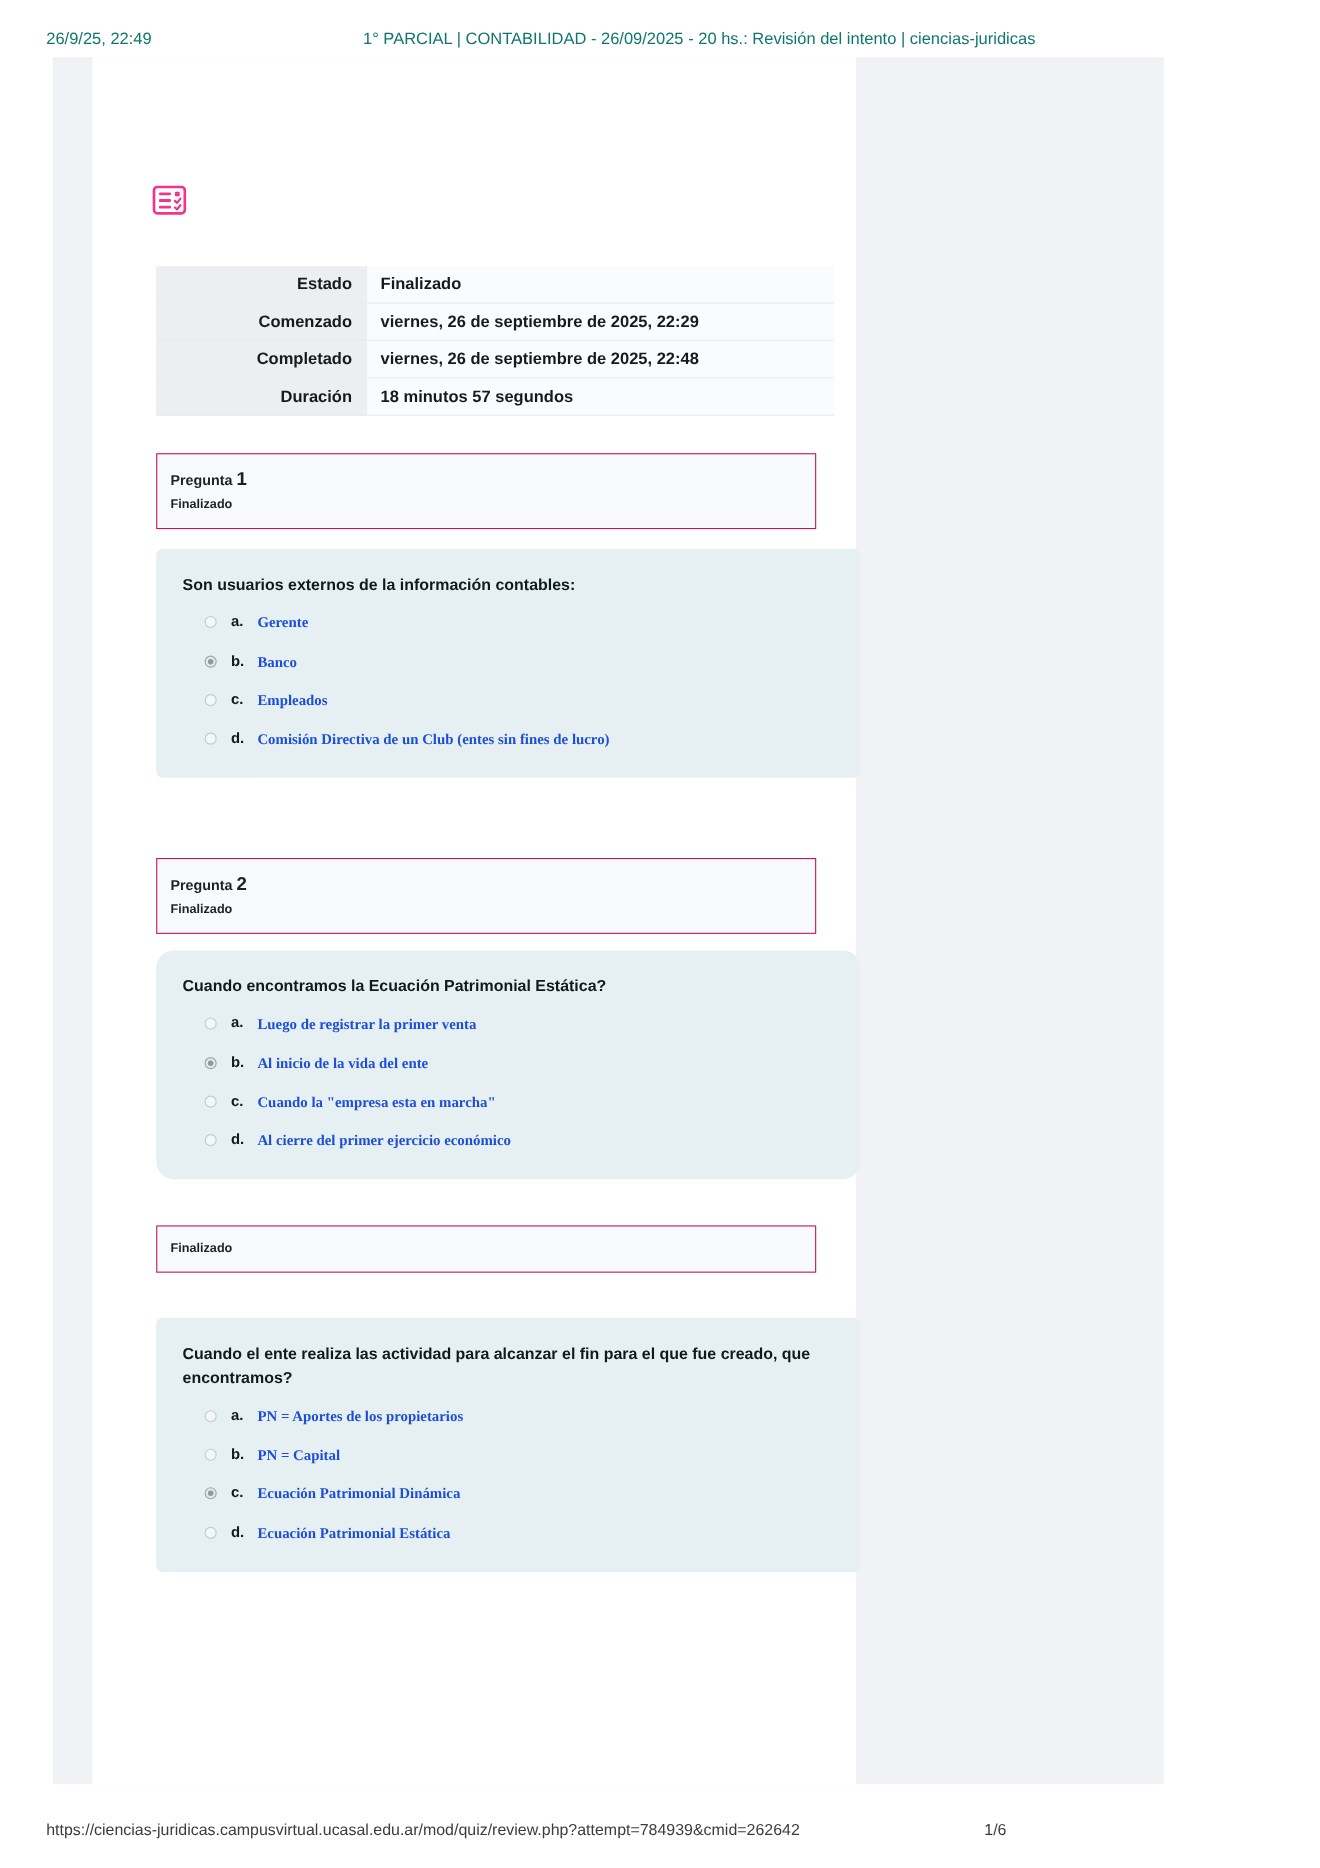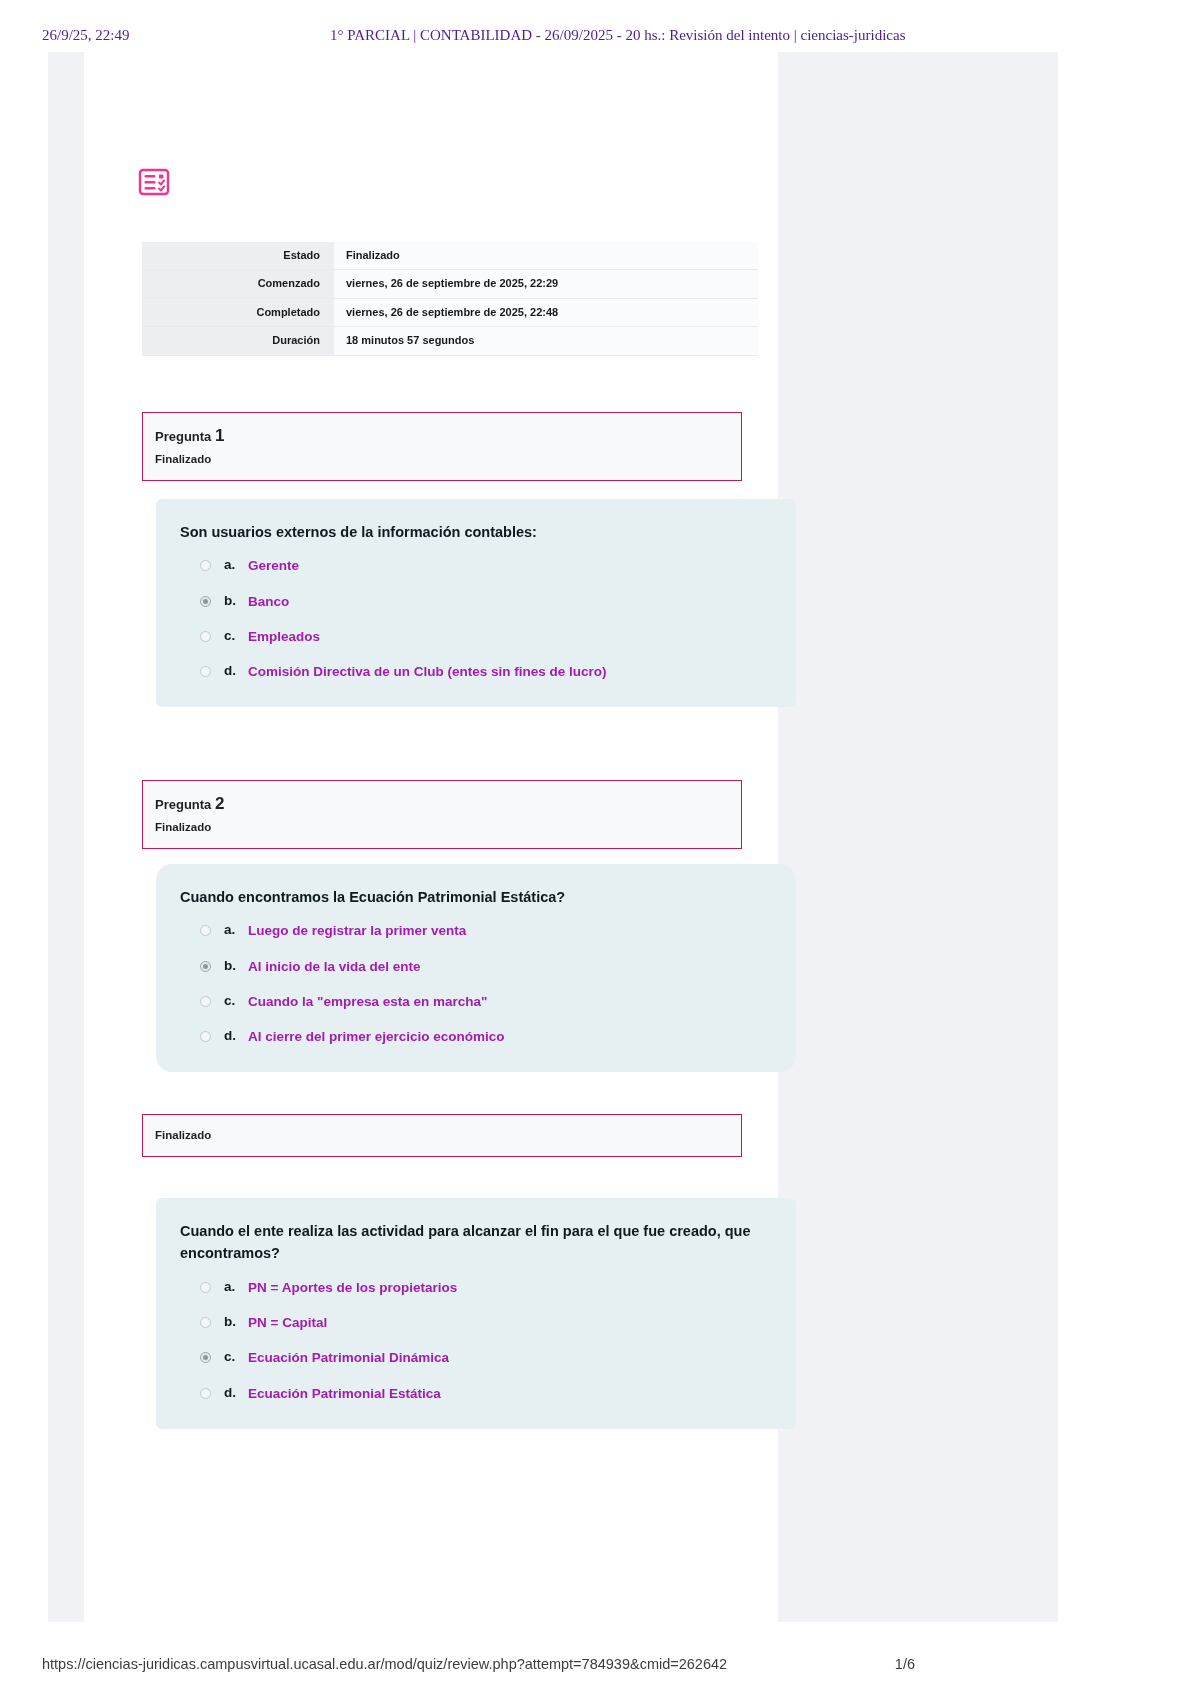--- a/index.html
+++ b/index.html
@@ -20,22 +20,22 @@
   
   .print-header {
     position: absolute;
     top: 24px;
     left: 0;
     width: 1200px;
     height: 22px;
     display: flex;
     align-items: center;
     font-size: 15px;
-    color: #4c1d95;
-    font-family: Liberation Serif, serif;
+    color: #0f766e;
+    font-family: Liberation Sans, sans-serif;
   }
   .print-header .ph-date {
     position: absolute;
     left: 42px;
     white-space: nowrap;
   }
   .print-header .ph-title {
     position: absolute;
     left: 330px;
     white-space: nowrap;
@@ -90,21 +90,21 @@
   }
   .quiz-icon-wrap svg { display: block; }
 
   
   .summary-table {
     position: absolute;
     top: 190px;
     left: 58px;
     width: 616px;
     border-collapse: collapse;
-    font-size: 11px;
+    font-size: 15px;
   }
   .summary-table tr { }
   .summary-table tr:nth-child(odd) td { background: #f2f3f5; }
   .summary-table tr:nth-child(even) td { background: #fafbfc; }
   .summary-table td {
     padding: 6px 10px;
     border-bottom: 1px solid #e8eaed;
     vertical-align: top;
     line-height: 1.4;
   }
@@ -153,21 +153,20 @@
 
   
   .q-body {
     position: absolute;
     left: 58px;
     width: 640px;
     background: #e6f0f2;
     border-radius: 6px;
     box-sizing: border-box;
     padding: 22px 24px 26px 24px;
-    margin-left: 14px;
   }
   .q-text {
     font-size: 14.5px;
     font-weight: bold;
     color: #0d1a20;
     line-height: 1.55;
     margin: 0 0 14px 0;
   }
   .opts { margin: 0; padding: 0; list-style: none; }
   .opt {
@@ -204,22 +203,23 @@
   .opt-letter {
     font-size: 13.5px;
     font-weight: bold;
     color: #0d1a20;
     width: 24px;
     flex: 0 0 auto;
   }
   .opt-text {
     font-size: 13.5px;
     font-weight: bold;
-    color: #a21caf;
+    color: #1d4ed8;
     line-height: 1.35;
+    font-family: Liberation Serif, serif;
   }
 
   
   #qhead-1 { top: 360px; }
   #qbody-1 { top: 447px; }
   #qhead-2 { top: 728px; }
   #qbody-2 { top: 812px; border-radius: 16px; }
   #qhead-3 { top: 1062px; }
   #qbody-3 { top: 1146px; }
 </style>

